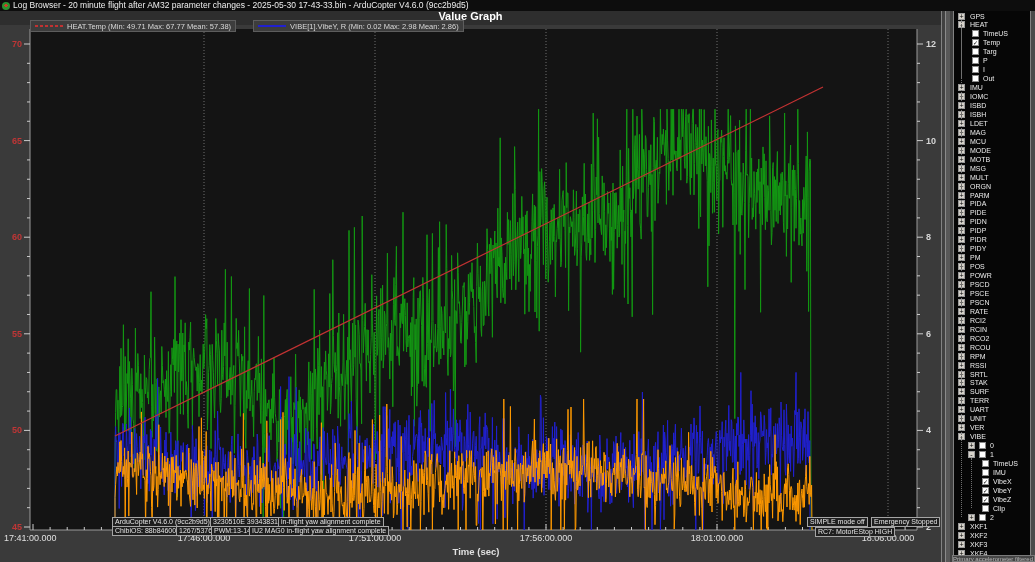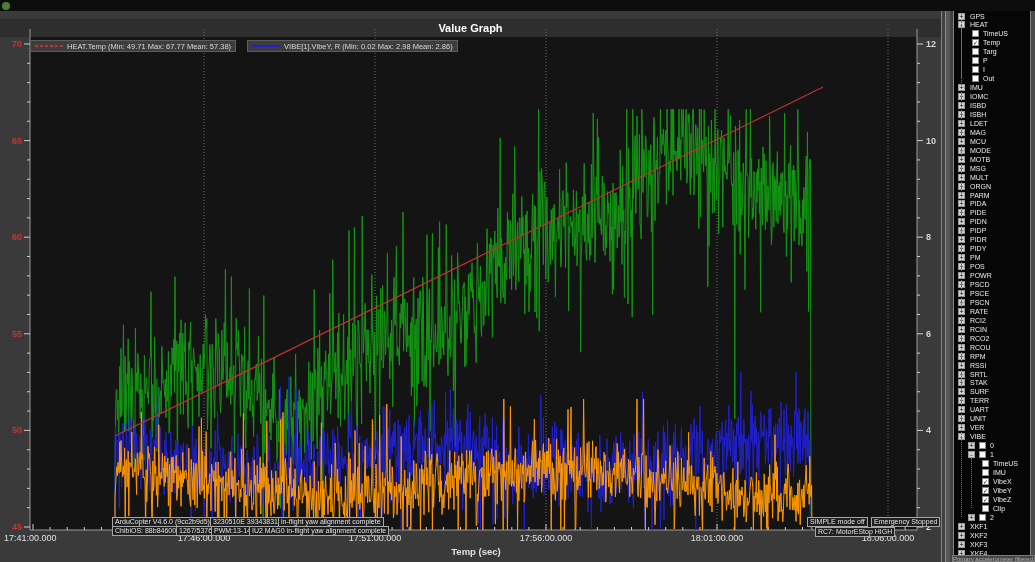--- a/index.html
+++ b/index.html
@@ -6,28 +6,28 @@
   *{box-sizing:border-box;}
   .window{position:relative;width:1035px;height:562px;overflow:hidden;
     font-family:"Liberation Sans",sans-serif;background:#3a3a3a;}
   
   .titlebar{position:absolute;left:0;top:0;width:1035px;height:11px;background:#0d0d0d;
     display:flex;align-items:center;gap:3px;padding-left:2px;z-index:30;}
   .app-icon{width:8px;height:8px;border-radius:50%;flex:0 0 auto;
     background:radial-gradient(circle at 50% 42%, #d23a2a 0 1.6px, #2e8f2e 1.6px 4px);}
   .title-text{color:#efefef;font-size:8.5px;white-space:nowrap;line-height:11px;}
   
-  .chart-header{position:absolute;left:0;top:19px;width:941px;height:18px;background:#2e2e2e;
+  .chart-header{position:absolute;left:0;top:7px;width:941px;height:18px;background:#2e2e2e;
     display:flex;align-items:center;justify-content:center;z-index:5;}
   .chart-header span{color:#fff;font-size:11px;font-weight:bold;}
   .chart-bg{position:absolute;left:0;top:11px;width:941px;height:551px;background:#3a3a3a;}
   .plot-bg{position:absolute;left:30px;top:29px;width:887px;height:501px;background:#141414;}
   #plot{position:absolute;left:0;top:0;width:1035px;height:562px;z-index:6;pointer-events:none;}
   
-  .legend{position:absolute;left:30px;top:40px;display:flex;gap:11px;z-index:8;}
+  .legend{position:absolute;left:30px;top:20px;display:flex;gap:17px;z-index:8;}
   .legend-entry{display:inline-flex;align-items:center;gap:4px;height:12px;padding:0 4px;
     background:#3d3d3d;border:1px solid #5d5d5d;color:#d9d9d9;font-size:7.5px;white-space:nowrap;}
   .legend-entry.selected{background:#a2a2a2;border-color:#c4c4c4;color:#000;}
   .legend-sample{display:inline-block;width:28px;height:2px;flex:0 0 auto;}
   
   .anno{position:absolute;height:10px;line-height:8px;padding:0 2px;background:#1f1f1f;
     border:1px solid #a5a5a5;color:#e3e3e3;font-size:7px;white-space:nowrap;z-index:9;}
   .xlabel{position:absolute;left:436px;top:546px;width:80px;text-align:center;color:#e0e0e0;
     font-size:9.5px;font-weight:bold;z-index:7;}
   
@@ -51,20 +51,21 @@
     border:1px solid #7a7a7a;color:#b5b5b5;font-size:6px;line-height:6px;overflow:hidden;
     white-space:nowrap;z-index:31;}
 </style>
 </head>
 <body>
 
 <div class="window">
   <div class="chart-bg"></div>
   <div class="titlebar">
     <span class="app-icon"></span>
+    <span class="title-text">Log Browser - 20 minute flight after AM32 parameter changes - 2025-05-30 17-43-33.bin - ArduCopter V4.6.0 (9cc2b9d5)</span>
   </div>
   <div class="chart-header">
     <span>Value Graph</span>
   </div>
   <div class="plot-bg"></div>
   <svg id="plot" viewBox="0 0 1035 562">
       <g>
         <line x1="204" y1="29" x2="204" y2="530" stroke="#6e6e6e" stroke-width="1" stroke-dasharray="1,2"></line>
         <line x1="375" y1="29" x2="375" y2="530" stroke="#6e6e6e" stroke-width="1" stroke-dasharray="1,2"></line>
         <line x1="546" y1="29" x2="546" y2="530" stroke="#6e6e6e" stroke-width="1" stroke-dasharray="1,2"></line>
@@ -220,21 +221,21 @@
       <div class="anno" style="left: 210px; top: 517px;">3230510E 39343831</div>
       <div class="anno" style="left: 278px; top: 517px;">in-flight yaw alignment complete</div>
       <div class="anno" style="left: 112px; top: 526px;">ChibiOS: 88b84600</div>
       <div class="anno" style="left: 176px; top: 526px;">1267/5376</div>
       <div class="anno" style="left: 211px; top: 526px;">PWM:13-14</div>
       <div class="anno" style="left: 249px; top: 526px;">IU2 MAG0 in-flight yaw alignment complete</div>
       <div class="anno" style="left: 807px; top: 517px;">SIMPLE mode off</div>
       <div class="anno" style="left: 871px; top: 517px;">Emergency Stopped</div>
       <div class="anno" style="left: 815px; top: 527px;">RC7: MotorEStop HIGH</div>
     </div>
-  <div class="xlabel">Temp (sec)</div>
+  <div class="xlabel">Time (sec)</div>
   <div class="vscroll">
       <div class="thumb"></div>
     </div>
   <div class="tree" id="tree">
       <div class="trow" style="top: 0.5px;">
         <span class="texp" style="left: 4px;">+</span>
         <span class="tlbl" style="left: 16px;">GPS</span>
       </div>
       <div class="trow" style="top: 9.45px;">
         <span class="texp" style="left: 4px;">-</span>

